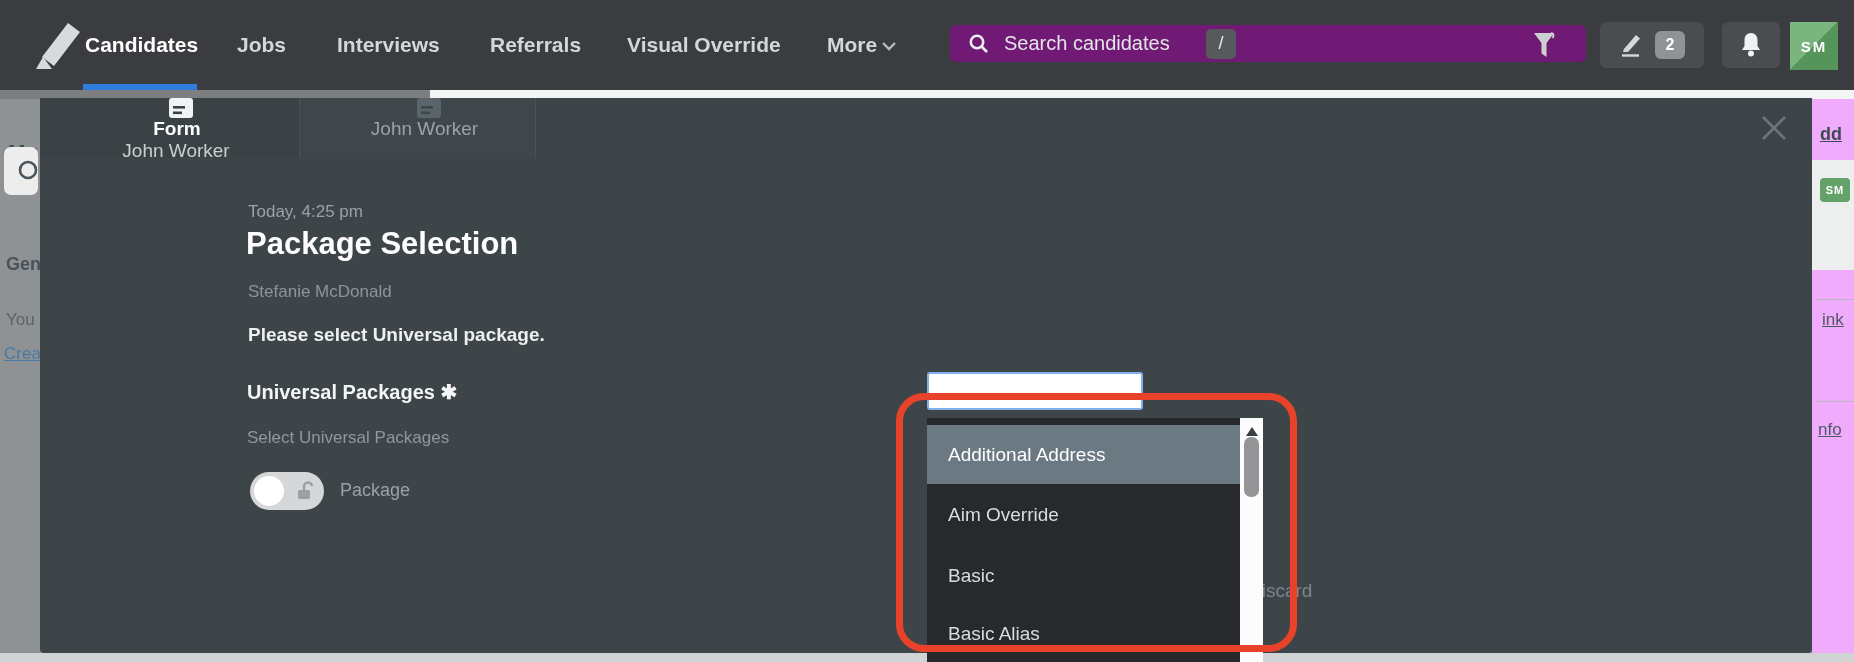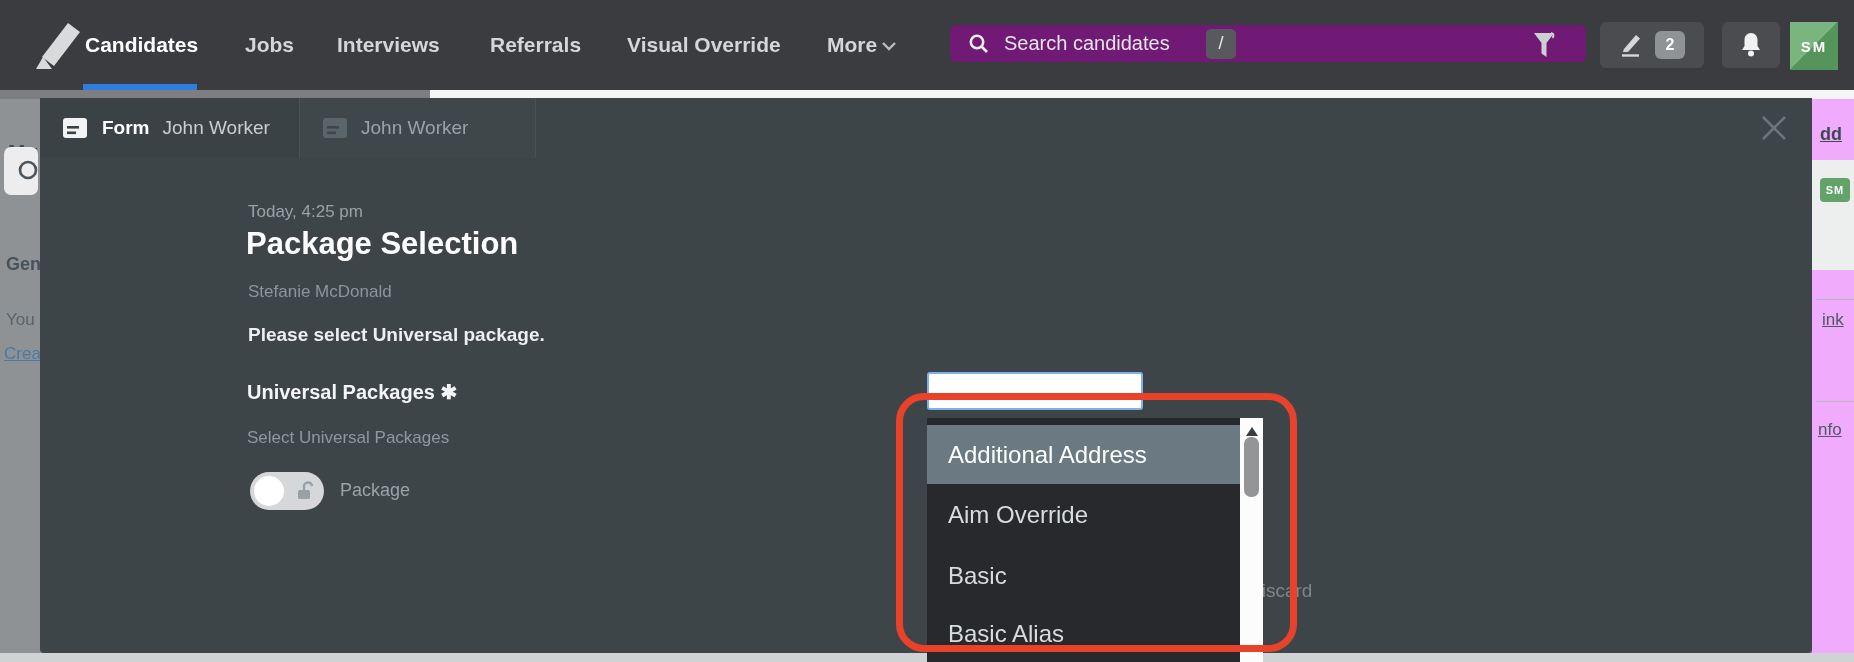--- a/index.html
+++ b/index.html
@@ -42,21 +42,21 @@
   #frag-dd{left:8px;top:25px;font-size:18px;font-weight:600;color:#3d4a52;text-decoration:underline;cursor:pointer;}
   #frag-card{left:0;top:61px;width:42px;height:110px;background:#edefef;}
   #frag-sm{left:8px;top:79px;width:30px;height:24px;background:#63a268;border-radius:4px;color:#fff;font-size:11px;font-weight:700;display:flex;align-items:center;justify-content:center;letter-spacing:1px;}
   #frag-23{left:6px;top:116px;font-size:17px;color:#566167;margin-left:48px;}
   .r-div{left:4px;width:38px;height:1px;background:#b5b9ba;}
   #frag-ink{left:10px;top:211px;font-size:17px;color:#4e5b63;text-decoration:underline;cursor:pointer;}
   #frag-nfo{left:6px;top:321px;font-size:17px;color:#4e5b63;text-decoration:underline;cursor:pointer;}
 
   
   #modal{left:40px;top:98px;width:1772px;height:555px;background:#3e4549;z-index:10;border-radius:0 0 4px 4px;}
-  .tab{top:0;height:60px;display:flex;align-items:center;cursor:pointer;}
+  .tab{top:0;height:60px;display:flex;align-items:center;cursor:pointer;flex-direction:column;}
   #tab1{left:0;width:259px;background:#3b4246;border-right:1px solid #4a5256;}
   #tab2{left:260px;width:235px;background:#40474b;border-right:1px solid #4a5256;}
   .tab-icon{margin-left:23px;flex:none;}
   #tab1 .tab-bold{margin-left:15px;font-size:19px;font-weight:700;color:#ffffff;}
   #tab1 .tab-label{margin-left:13px;font-size:19px;color:#c9ced1;}
   #tab2 .tab-label{margin-left:14px;font-size:19px;color:#99a3a8;}
   #modal-close{left:1716px;top:12px;width:36px;height:36px;display:flex;align-items:center;justify-content:center;cursor:pointer;}
 
   #m-time{left:208px;top:104px;font-size:17px;color:#9aa2a6;}
   #m-title{left:206px;top:128px;font-size:31px;font-weight:700;color:#fdfdfd;}
@@ -67,21 +67,21 @@
   #m-toggle{left:210px;top:374px;width:74px;height:38px;background:#d5d7d8;border-radius:19px;cursor:pointer;}
   #m-toggle-knob{left:4px;top:4px;width:30px;height:30px;background:#ffffff;border-radius:50%;}
   #m-toggle-lock{left:46px;top:9px;}
   #m-visible{left:300px;top:382px;font-size:18px;color:#9ba2a6;}
   #m-discard{left:1208px;top:482px;font-size:19px;color:#7e868b;cursor:pointer;}
   #m-submit{left:1300px;top:470px;width:260px;height:66px;border:1px solid #4d555a;border-radius:6px;color:#5a6369;font-size:15px;font-weight:700;letter-spacing:4px;display:flex;align-items:center;justify-content:center;cursor:pointer;background:transparent;}
 
   
   #dd-input{left:927px;top:372px;width:216px;height:38px;background:#ffffff;border:2px solid #7fb1e8;border-radius:3px;z-index:20;outline:none;font-size:18px;font-family:"Liberation Sans",sans-serif;color:#333;padding:0 8px;box-sizing:border-box;}
   #dd-list{left:927px;top:418px;width:313px;height:244px;background:#27292d;z-index:20;}
-  .dd-option{left:0;width:313px;display:flex;align-items:center;padding-left:21px;box-sizing:border-box;font-size:24px;color:#d9dcde;cursor:pointer;}
+  .dd-option{left:0;width:313px;display:flex;align-items:center;padding-left:21px;box-sizing:border-box;font-size:19px;color:#d9dcde;cursor:pointer;}
   .dd-option.hl{background:#6b7982;color:#ffffff;}
   #dd-scroll{left:1240px;top:418px;width:23px;height:244px;background:#fcfcfc;z-index:21;}
   #dd-arrow{left:6px;top:9px;width:0;height:0;border-left:6px solid transparent;border-right:6px solid transparent;border-bottom:9px solid #3a3d41;}
   #dd-thumb{left:4px;top:19px;width:15px;height:60px;background:#939597;border-radius:7px;cursor:grab;}
 
   
   #annotation{left:896px;top:393px;width:401px;height:259px;border:7px solid #e8432a;border-radius:28px;z-index:30;box-sizing:border-box;pointer-events:none;}
 </style>
 </head>
 <body>
@@ -92,21 +92,21 @@
     <div id="logo" class="abs">
       <svg width="58" height="56" viewBox="0 0 58 56">
         <polygon points="14,40 40,6 52,15 26,49" fill="#d8dadb"></polygon>
         <polygon points="8,52 24,52 15,40" fill="#d8dadb"></polygon>
       </svg>
     </div>
     <div class="nav-item active abs" style="left:85px;">
         <span>Candidates</span>
       </div>
     <div id="nav-underline" class="abs"></div>
-    <div class="nav-item abs" style="left:245px;">
+    <div class="nav-item abs" style="left:237px;">
         <span>Jobs</span>
       </div>
     <div class="nav-item abs" style="left:337px;">
         <span>Interviews</span>
       </div>
     <div class="nav-item abs" style="left:490px;">
         <span>Referrals</span>
       </div>
     <div class="nav-item abs" style="left:627px;">
         <span>Visual Override</span>

